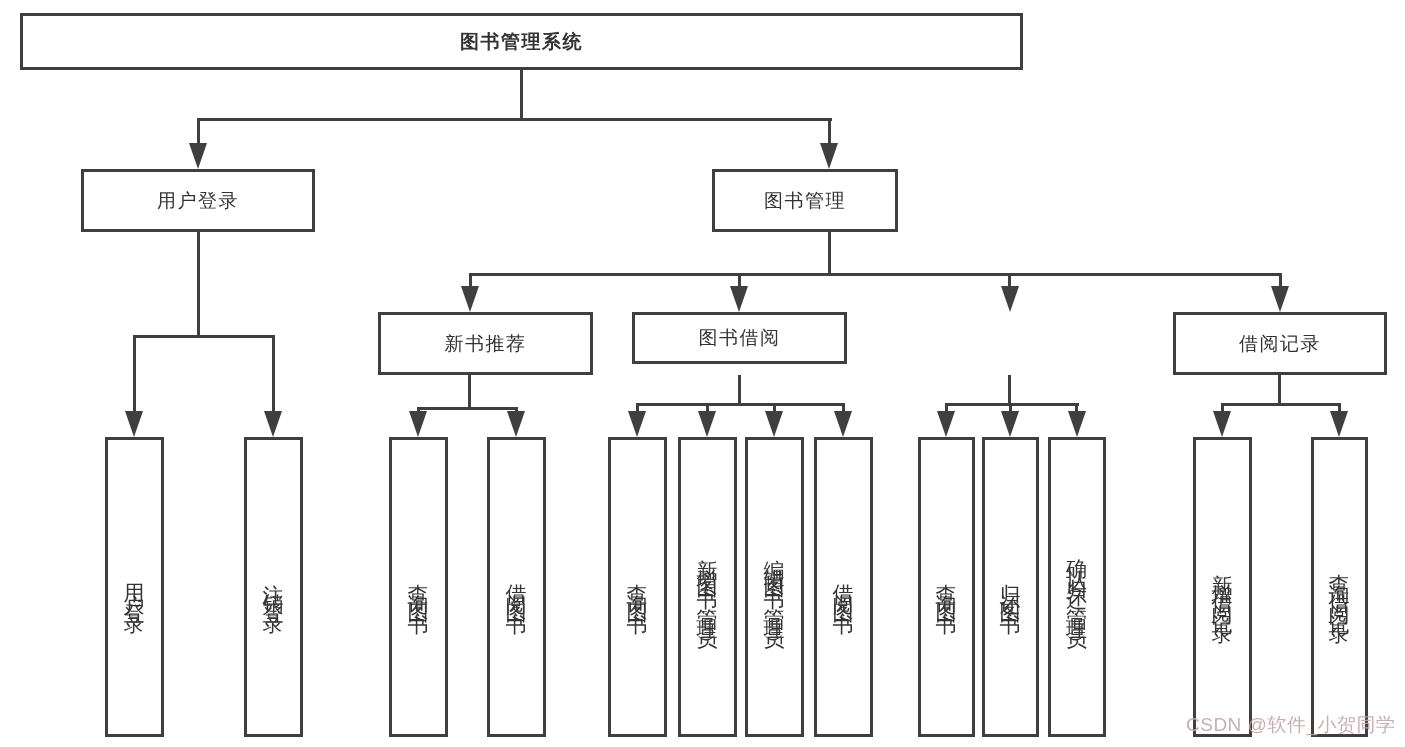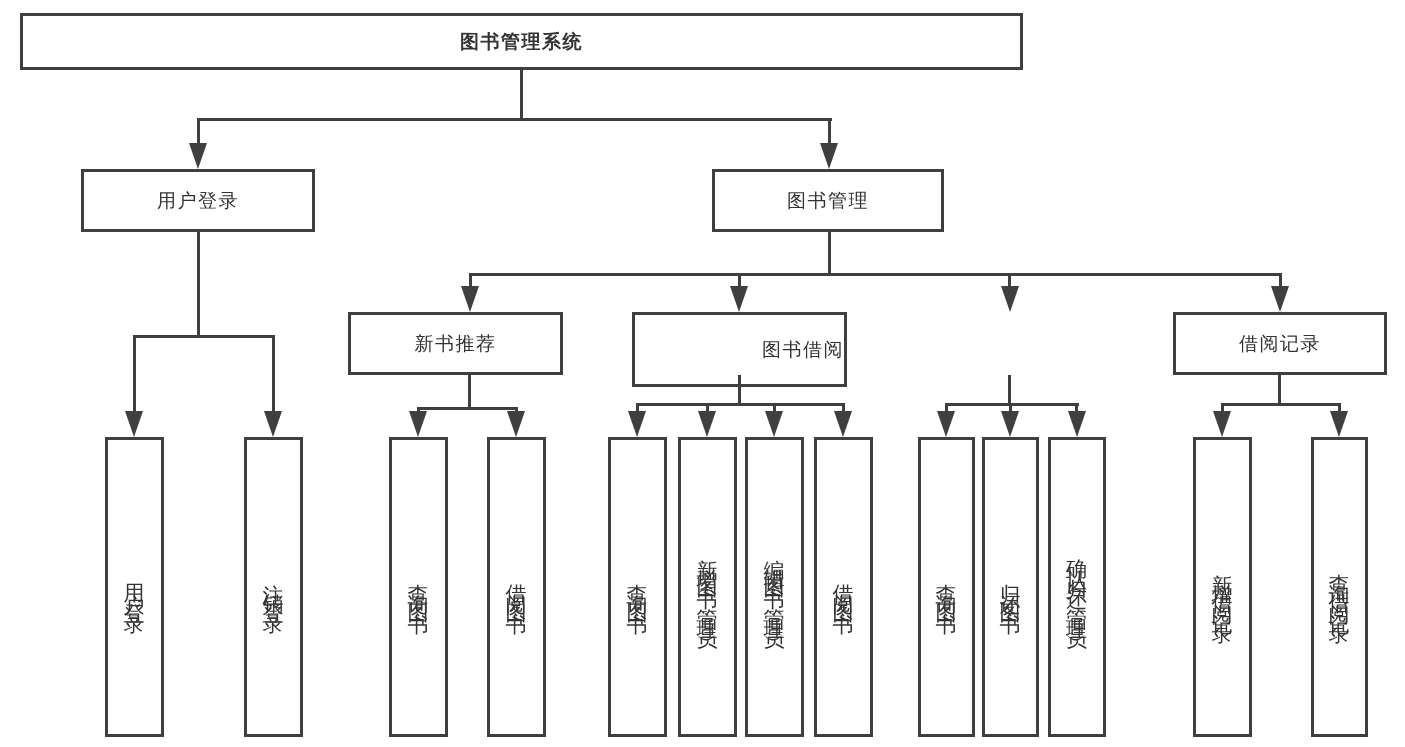--- a/index.html
+++ b/index.html
@@ -75,21 +75,21 @@
   <div class="vline" style="left:520px; top:70px; height:51px;"></div>
   <div class="hline" style="left:197px; top:118px; width:635px;"></div>
   <div class="vline" style="left:197px; top:118px; height:27px;"></div>
   <div class="vline" style="left:828px; top:118px; height:27px;"></div>
   <div class="arrow" style="left:189px; top:143px;"></div>
   <div class="arrow" style="left:820px; top:143px;"></div>
 
   <div class="box" style="left:81px; top:169px; width:234px; height:63px;">
     <span>用户登录</span>
   </div>
-  <div class="box" style="left:712px; top:169px; width:232px; height:63px;">
+  <div class="box" style="left:712px; top:169px; width:186px; height:63px;">
     <span>图书管理</span>
   </div>
 
   <div class="vline" style="left:197px; top:232px; height:106px;"></div>
   <div class="hline" style="left:133px; top:335px; width:142px;"></div>
   <div class="vline" style="left:133px; top:335px; height:78px;"></div>
   <div class="vline" style="left:272px; top:335px; height:78px;"></div>
   <div class="arrow" style="left:125px; top:411px;"></div>
   <div class="arrow" style="left:264px; top:411px;"></div>
 
@@ -97,24 +97,24 @@
   <div class="hline" style="left:469px; top:273px; width:813px;"></div>
   <div class="vline" style="left:469px; top:273px; height:15px;"></div>
   <div class="vline" style="left:738px; top:273px; height:15px;"></div>
   <div class="vline" style="left:1008px; top:273px; height:15px;"></div>
   <div class="vline" style="left:1279px; top:273px; height:15px;"></div>
   <div class="arrow" style="left:461px; top:286px;"></div>
   <div class="arrow" style="left:730px; top:286px;"></div>
   <div class="arrow" style="left:1001px; top:286px;"></div>
   <div class="arrow" style="left:1271px; top:286px;"></div>
 
-  <div class="box" style="left:348px; top:312px; width:215px; height:63px;">
+  <div class="box" style="left:378px; top:312px; width:215px; height:63px;">
     <span>新书推荐</span>
   </div>
-  <div class="box" style="left:632px; top:312px; width:215px; height:75px;justify-content:flex-end;">
+  <div class="box" style="left:632px; top:312px; width:215px; height:52px;">
     <span>图书借阅</span>
   </div>
   <div class="box" style="left:1173px; top:312px; width:214px; height:63px;">
     <span>借阅记录</span>
   </div>
 
   <div class="vline" style="left:468px; top:375px; height:35px;"></div>
   <div class="hline" style="left:417px; top:407px; width:101px;"></div>
   <div class="vline" style="left:417px; top:407px; height:8px;"></div>
   <div class="vline" style="left:515px; top:407px; height:8px;"></div>
@@ -185,14 +185,15 @@
     <span class="vtext">确认归还（管理员）</span>
   </div>
 
   <div class="vbox" style="left:1193px; top:437px; width:59px; height:300px;">
     <span class="vtext">新增借阅记录</span>
   </div>
   <div class="vbox" style="left:1311px; top:437px; width:57px; height:300px;">
     <span class="vtext">查询借阅记录</span>
   </div>
 
+  <div class="watermark">CSDN @软件_小贺同学</div>
 
 </div>
 
 </body></html>

